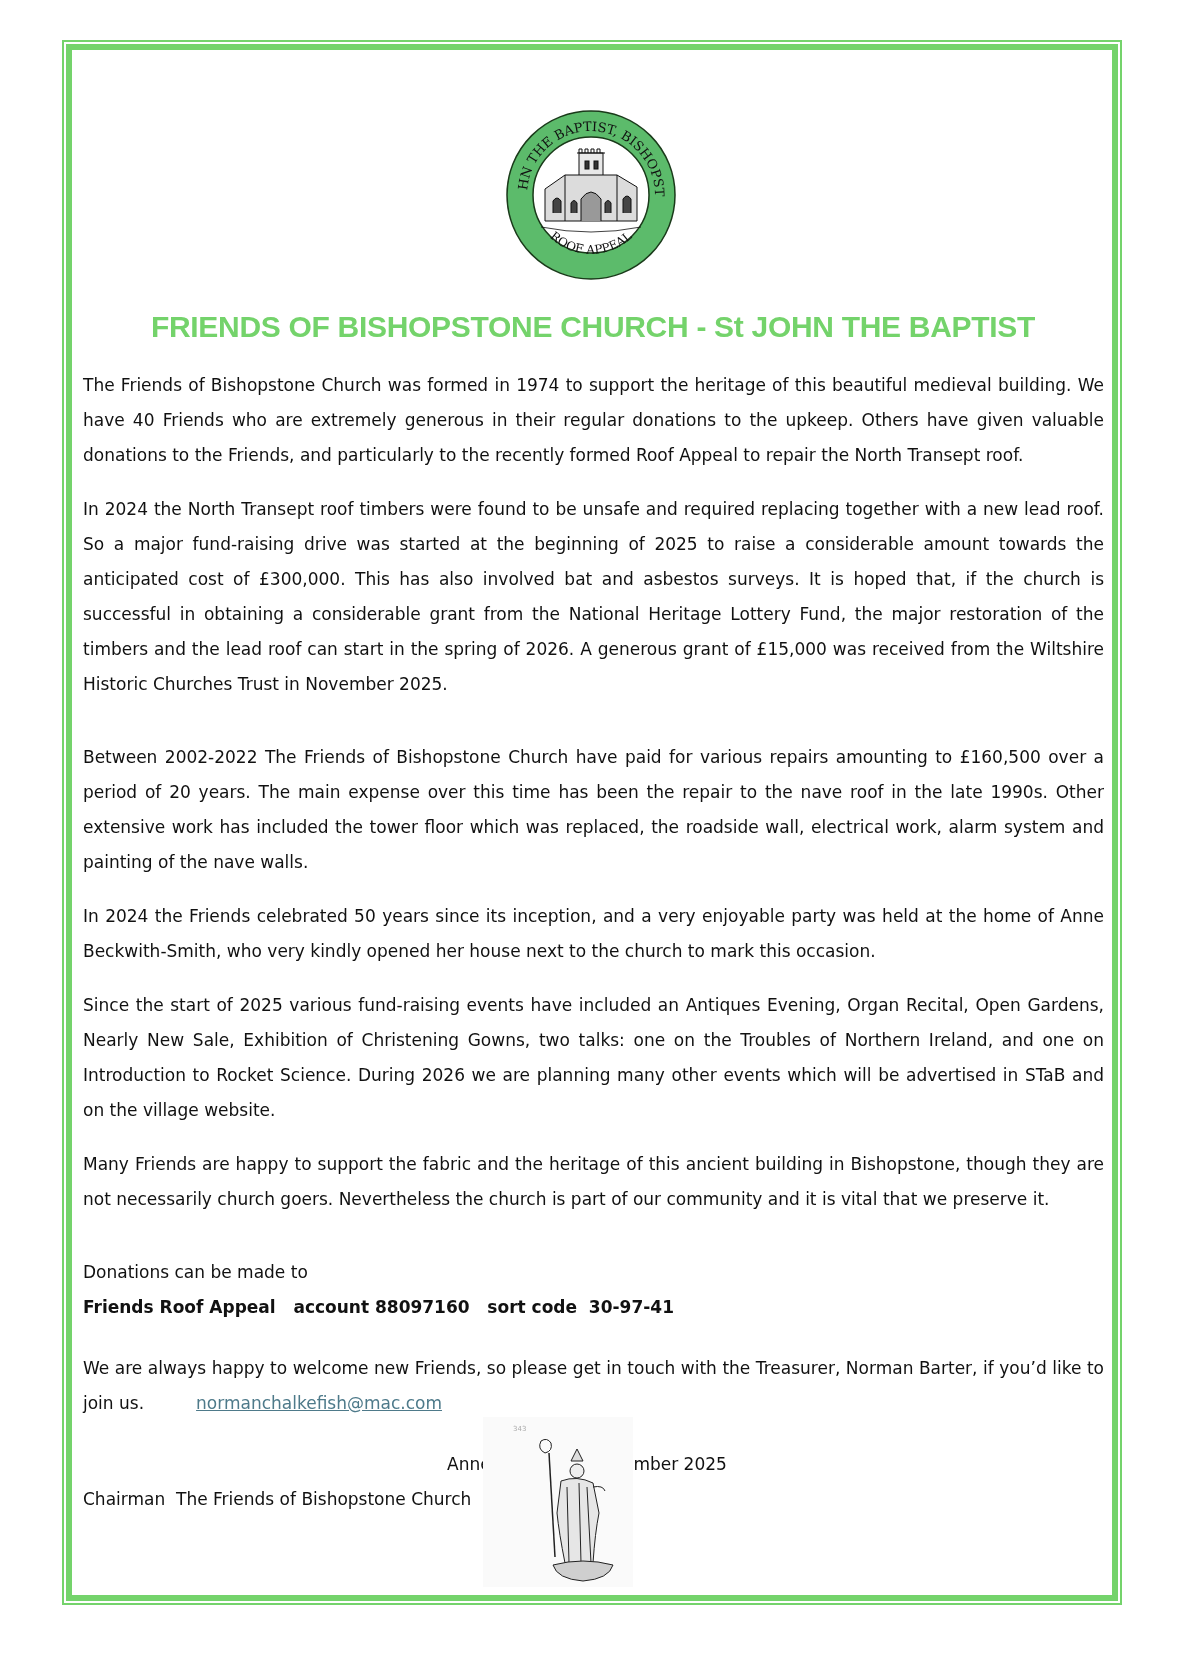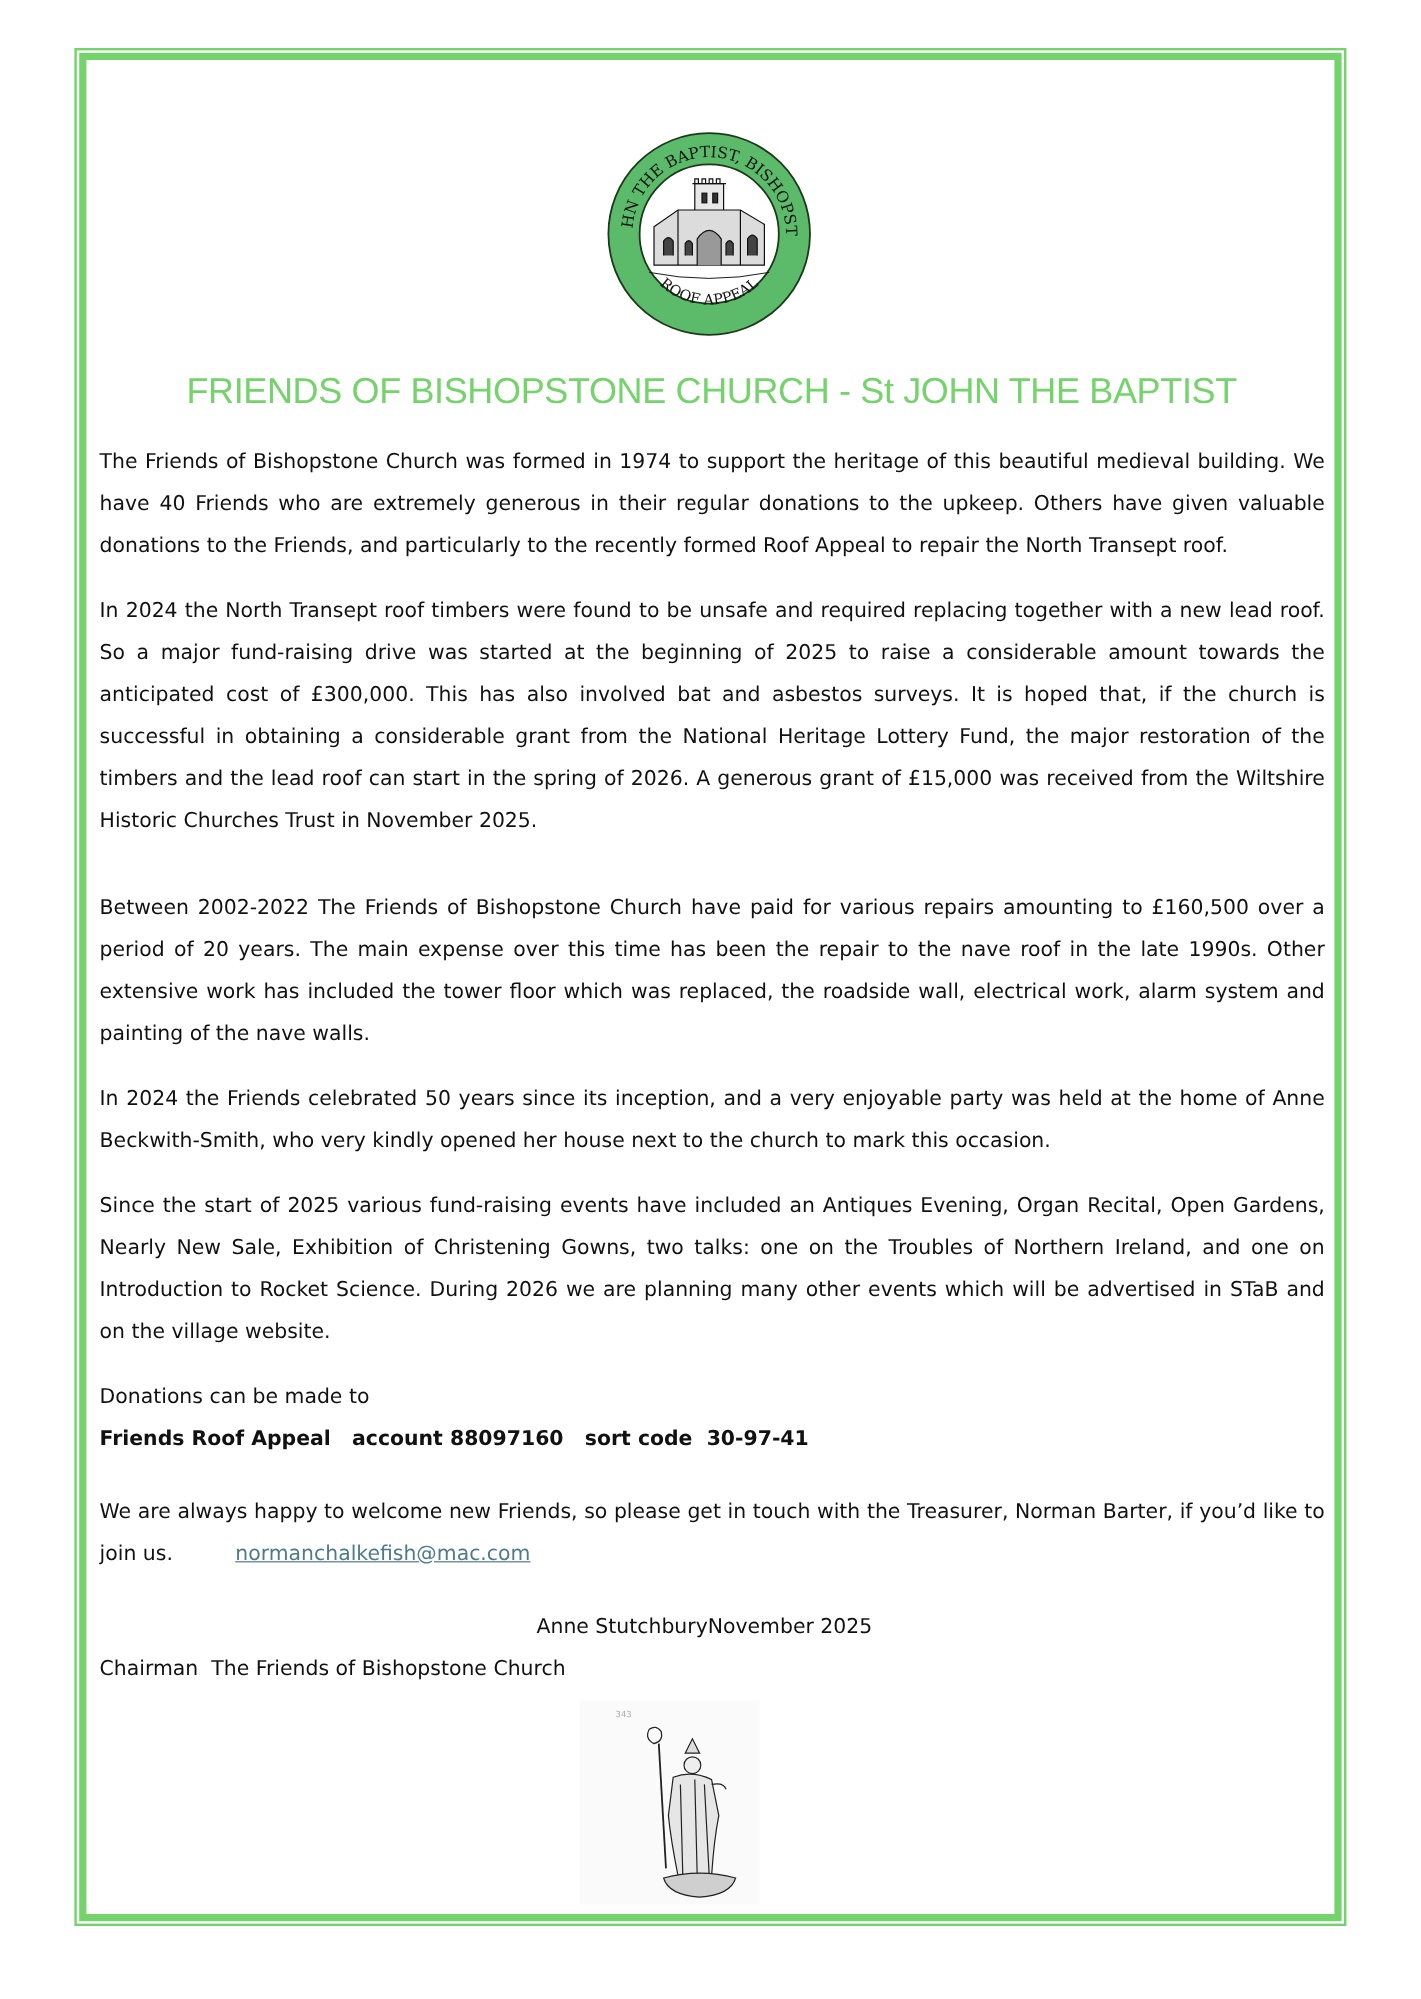--- a/index.html
+++ b/index.html
@@ -1,20 +1,20 @@
 <!DOCTYPE html>
 <html><head>
 <meta charset="utf-8">
 <style>
   html, body { margin: 0; padding: 0; background: #ffffff; }
   body { width: 1184px; height: 1666px; position: relative; overflow: hidden; font-family: "DejaVu Sans", sans-serif; color: #111; }
   .border-outer { position: absolute; left: 62px; top: 40px; width: 1056px; height: 1561px; border: 2px solid #74d36b; box-sizing: content-box; }
   .border-inner { position: absolute; left: 66px; top: 44px; width: 1040px; height: 1545px; border: 6px solid #74d36b; box-sizing: content-box; }
   .logo { position: absolute; left: 505px; top: 109px; width: 172px; height: 172px; }
-  .title { position: absolute; left: 82px; width: 1022px; top: 310px; text-align: center; font-family: "Liberation Sans", sans-serif; font-weight: normal; font-size: 30px; color: #74d36b; letter-spacing: -0.3px; white-space: nowrap; }
+  .title { position: absolute; left: 82px; width: 1022px; top: 310px; text-align: center; font-family: "Liberation Sans", sans-serif; font-weight: bold; font-size: 30px; color: #74d36b; letter-spacing: -0.3px; white-space: nowrap; }
   .content { position: absolute; left: 83px; top: 368px; width: 1021px; font-family: "DejaVu Sans", sans-serif; font-size: 17px; line-height: 35px; }
   .content p { margin: 0 0 19px 0; text-align: justify; }
   .content p.gap-after { margin-bottom: 38px; }
   .bold { font-weight: bold; }
   .email { color: #4e7a8a; text-decoration: underline; margin-left: 52px; }
   .sig-row { display: flex; justify-content: center; width: 1008px; }
   .figure { position: absolute; left: 483px; top: 1417px; width: 150px; height: 170px; background: #fafafa; }
 </style>
 </head>
 <body>
@@ -52,20 +52,21 @@
 </svg>
 
 <div class="title">FRIENDS OF BISHOPSTONE CHURCH - St JOHN THE BAPTIST</div>
 
 <div class="content">
   <p>The Friends of Bishopstone Church was formed in 1974 to support the heritage of this beautiful medieval building.  We have 40 Friends who are extremely generous in their regular donations to the upkeep.  Others have given valuable donations to the Friends, and particularly to the recently formed Roof Appeal to repair the North Transept roof.</p>
   <p class="gap-after">In 2024 the North Transept roof timbers were found to be unsafe and required replacing together with a new lead roof.  So a major fund-raising drive was started at the beginning of 2025 to raise a considerable amount towards the anticipated cost of £300,000.  This has also involved bat and asbestos surveys.  It is hoped that, if the church is successful in obtaining a considerable grant from the National Heritage Lottery Fund, the major restoration of the timbers and the lead roof can start in the spring of 2026.  A generous grant of £15,000 was received from the Wiltshire Historic Churches Trust in November 2025.</p>
   <p>Between 2002-2022 The Friends of Bishopstone Church have paid for various repairs amounting to £160,500 over a period of 20 years.  The main expense over this time has been the repair to the nave roof in the late 1990s.  Other extensive work has included the tower floor which was replaced, the roadside wall, electrical work, alarm system and painting of the nave walls.</p>
   <p>In 2024 the Friends celebrated 50 years since its inception, and a very enjoyable party was held at the home of Anne Beckwith-Smith, who very kindly opened her house next to the church to mark this occasion.</p>
   <p>Since the start of 2025 various fund-raising events have included an Antiques Evening, Organ Recital, Open Gardens, Nearly New Sale, Exhibition of Christening Gowns, two talks: one on the Troubles of Northern Ireland, and one on Introduction to Rocket Science.  During 2026 we are planning many other events which will be advertised in STaB and on the village website.</p>
+  <p class="gap-after">Many Friends are happy to support the fabric and the heritage of this ancient building in Bishopstone, though they are not necessarily church goers.  Nevertheless the church is part of our community and it is vital that we preserve it.</p>
 
   <div class="gap-block" style="margin-bottom:26px;">
     <div>Donations can be made to</div>
     <div class="bold" style="white-space:pre;">Friends Roof Appeal   account 88097160   sort code  30-97-41</div>
   </div>
 
   <div style="margin-bottom:26px; text-align: justify;">
     <span>We are always happy to welcome new Friends, so please get in touch with the Treasurer, Norman Barter, if you’d like to join us.</span><a class="email" title="normanchalkefish@mac.com">normanchalkefish@mac.com</a>
   </div>
 

